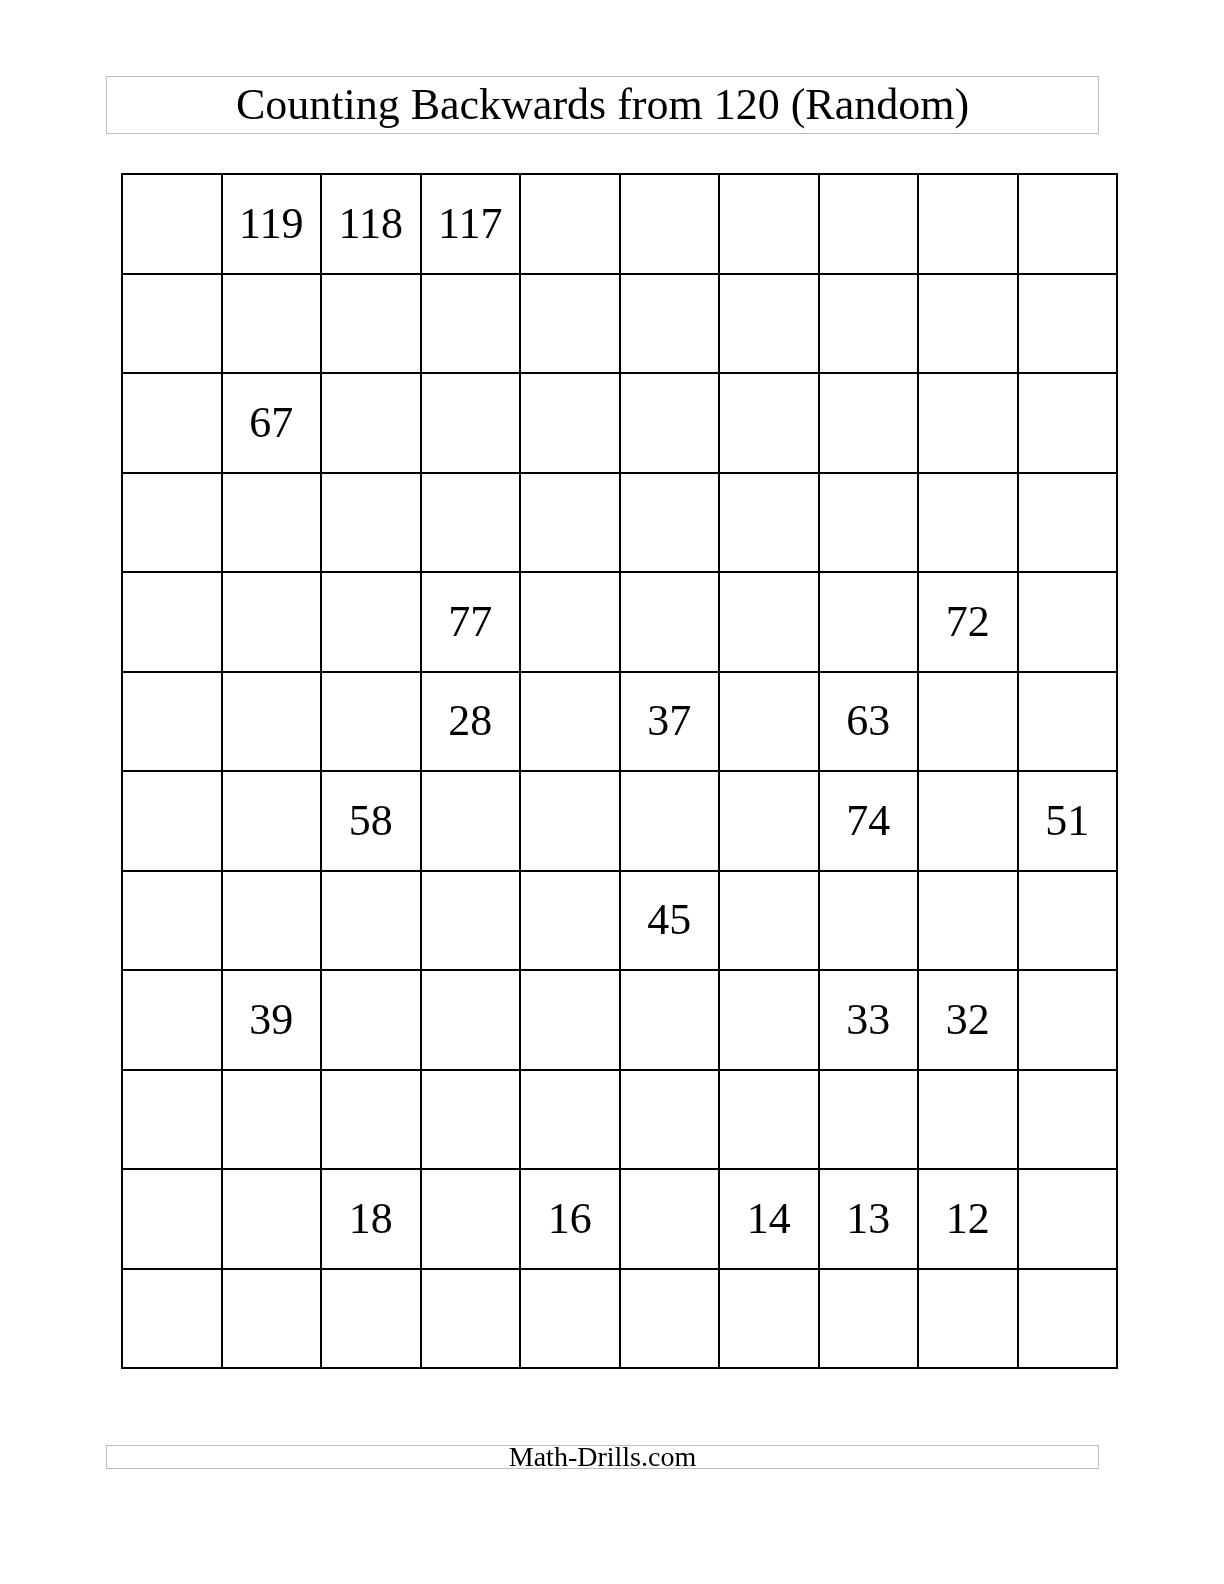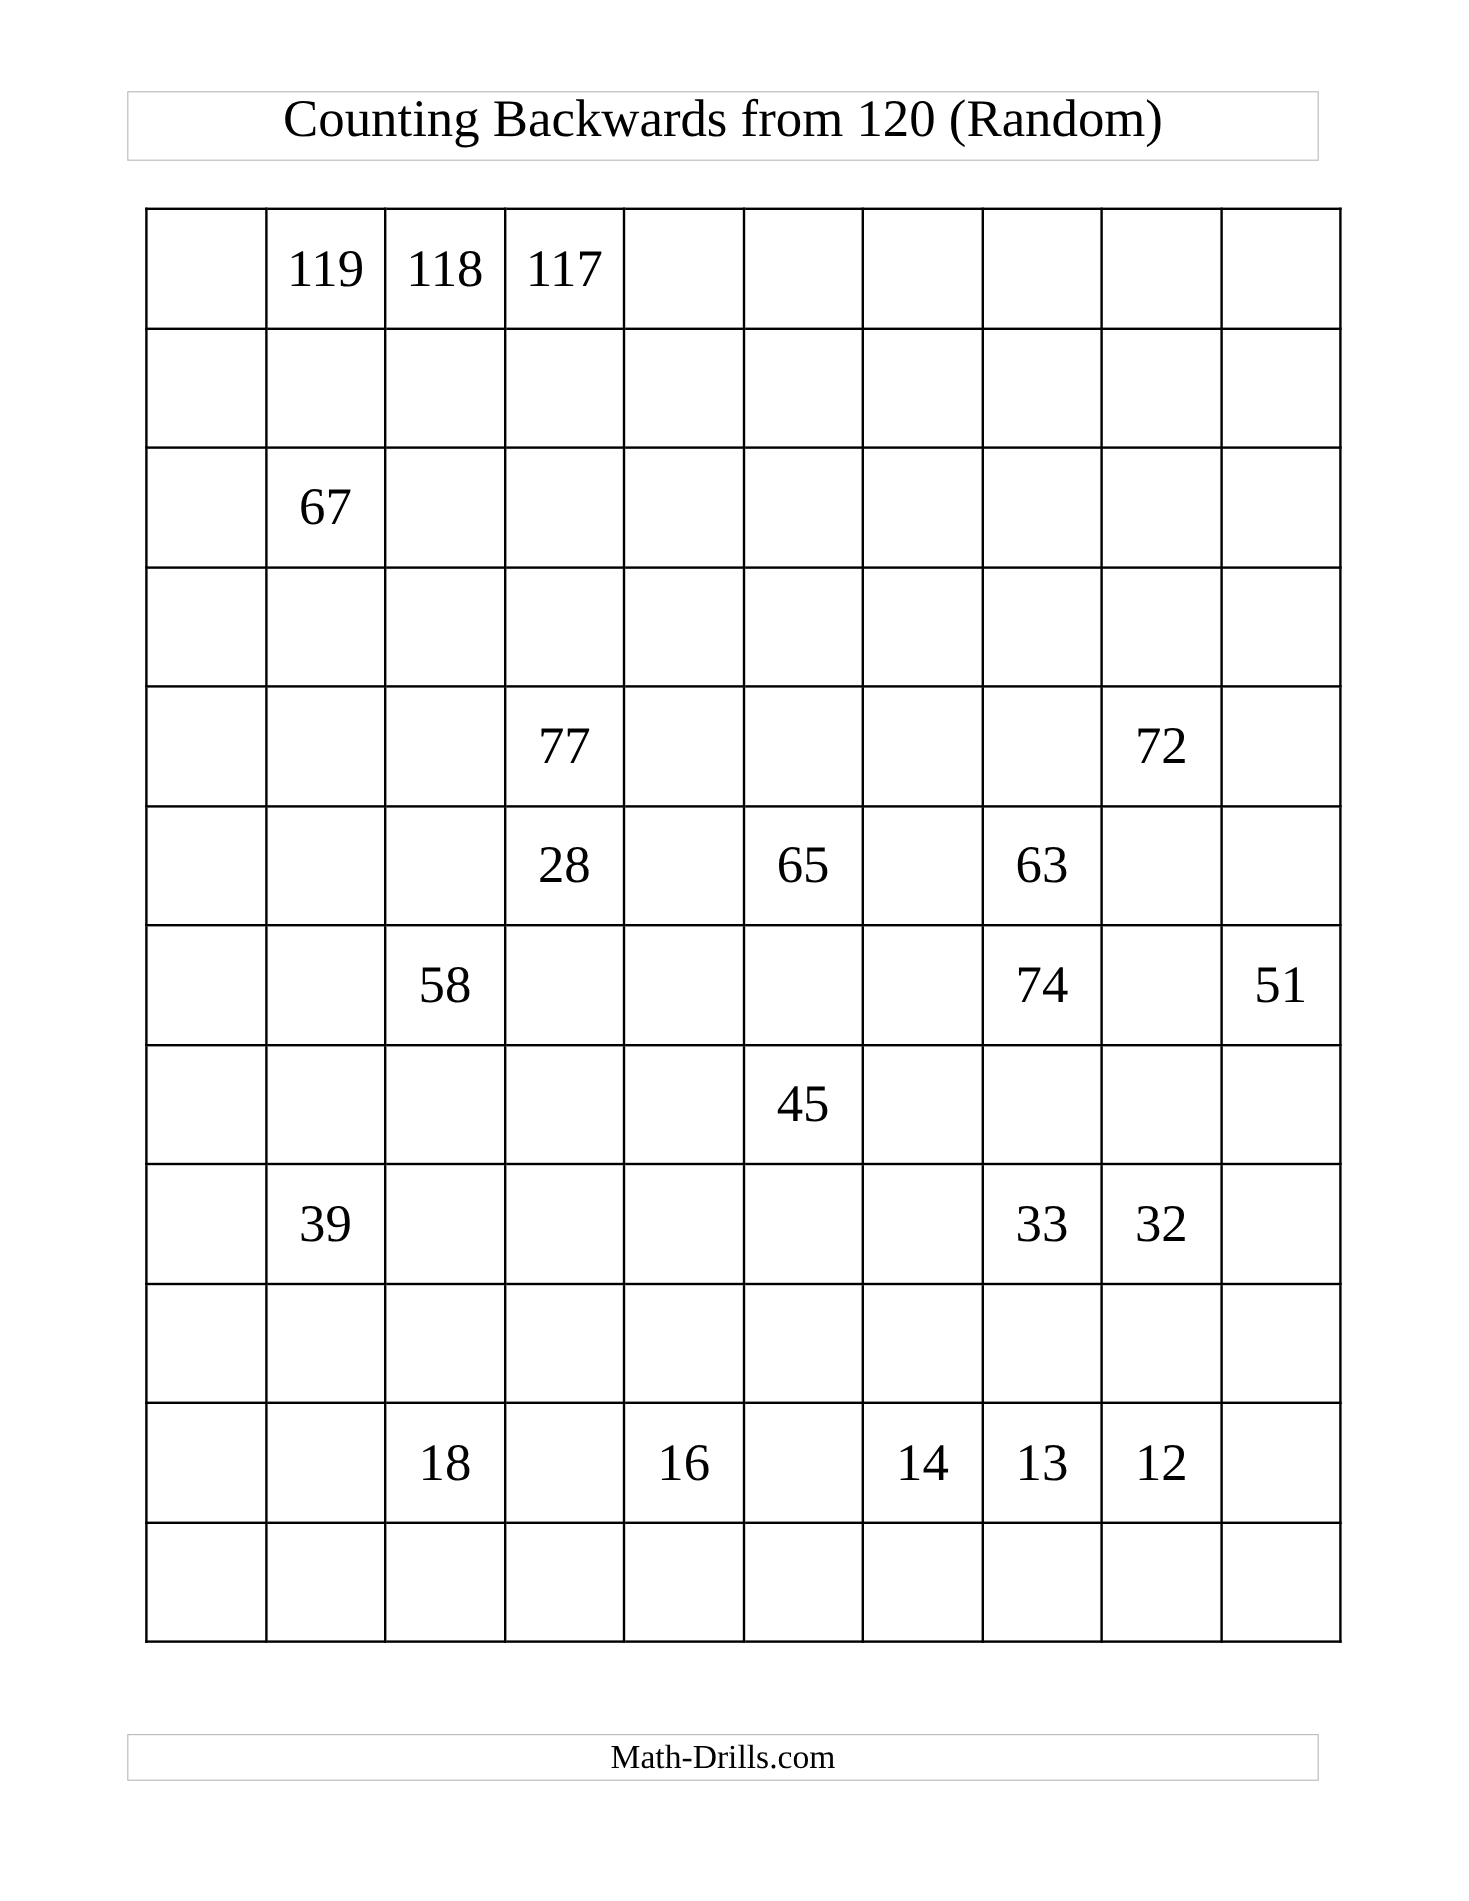--- a/index.html
+++ b/index.html
@@ -1,32 +1,32 @@
 <!DOCTYPE html>
 <html><head>
   <meta charset="utf-8">
   <style>
     html, body { margin: 0; padding: 0; background: #ffffff; }
     body { width: 1224px; height: 1584px; position: relative; font-family: "Liberation Serif", "DejaVu Serif", serif; color: #000; }
     .title-box {
       position: absolute; left: 106px; top: 76px; width: 993px; height: 58px;
       border: 1px solid #bdbdbd; box-sizing: border-box;
-      display: flex; align-items: flex-start; justify-content: center;
+      display: flex; align-items: center; justify-content: center;
       font-size: 44px; line-height: 1;
     }
     .grid {
       position: absolute; left: 121px; top: 173px; width: 997px; height: 1195px;
       border-collapse: collapse; table-layout: fixed;
     }
     .grid td {
       border: 2px solid #000; width: 99.5px; height: 99.5px; padding: 0; box-sizing: border-box;
       text-align: center; vertical-align: middle; font-size: 44px; line-height: 1;
     }
     .footer-box {
-      position: absolute; left: 106px; top: 1445px; width: 993px; height: 39px;
+      position: absolute; left: 106px; top: 1445px; width: 993px; height: 24px;
       border: 1px solid #bdbdbd; box-sizing: border-box;
       display: flex; align-items: center; justify-content: center;
       font-size: 28px; line-height: 1;
     }
   </style>
 </head>
 <body>
 
 <div class="title-box">
   <span>Counting Backwards from 120 (Random)</span>
@@ -93,21 +93,21 @@
         <td></td>
         <td>72</td>
         <td></td>
       </tr>
       <tr>
         <td></td>
         <td></td>
         <td></td>
         <td>28</td>
         <td></td>
-        <td>65</td>
+        <td>37</td>
         <td></td>
         <td>63</td>
         <td></td>
         <td></td>
       </tr>
       <tr>
         <td></td>
         <td></td>
         <td>58</td>
         <td></td>

